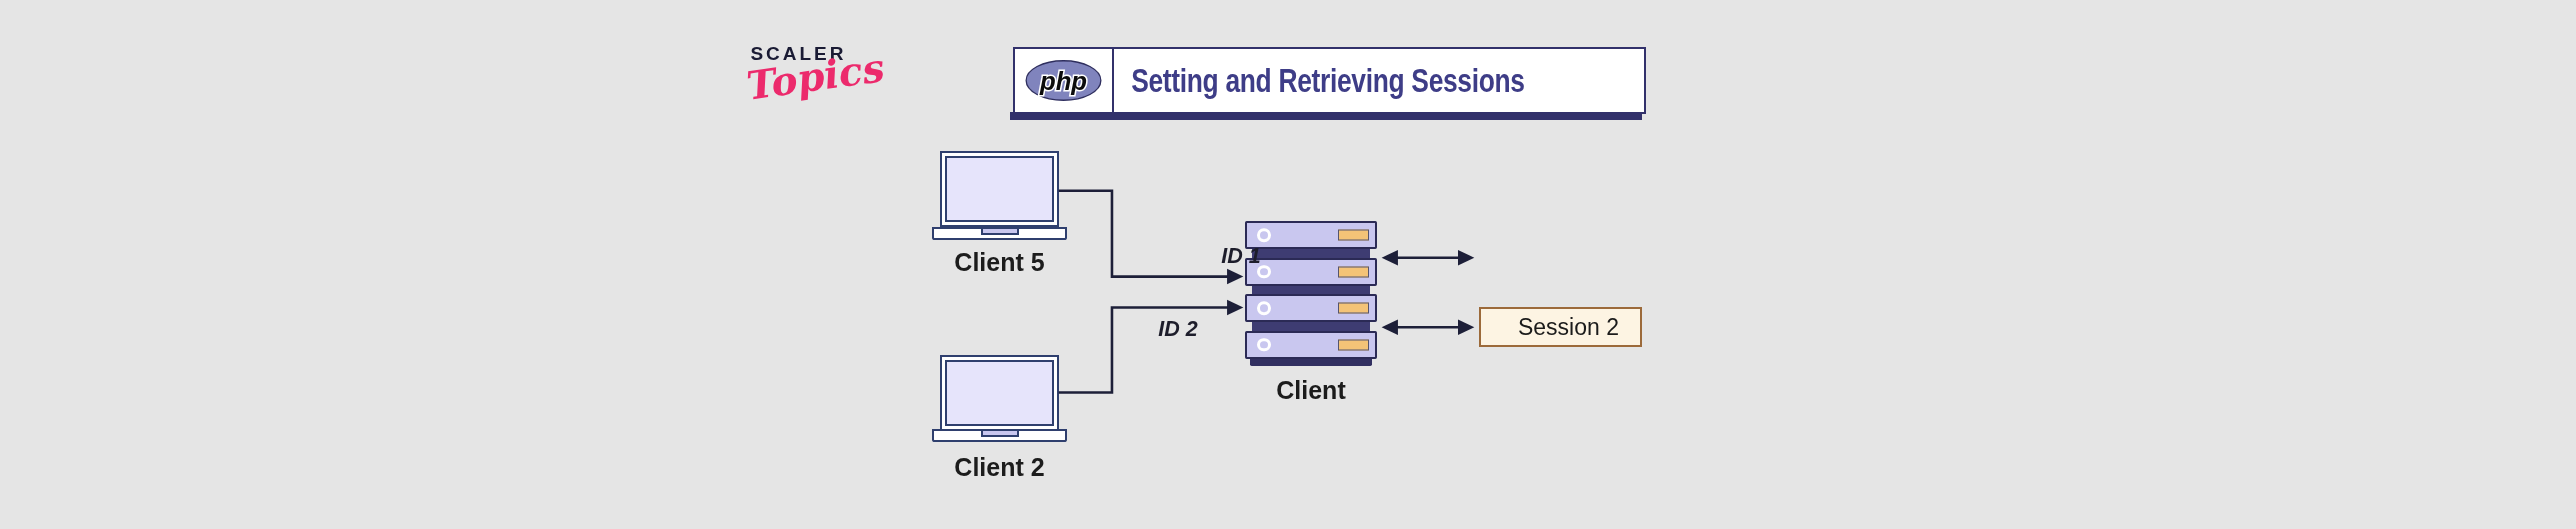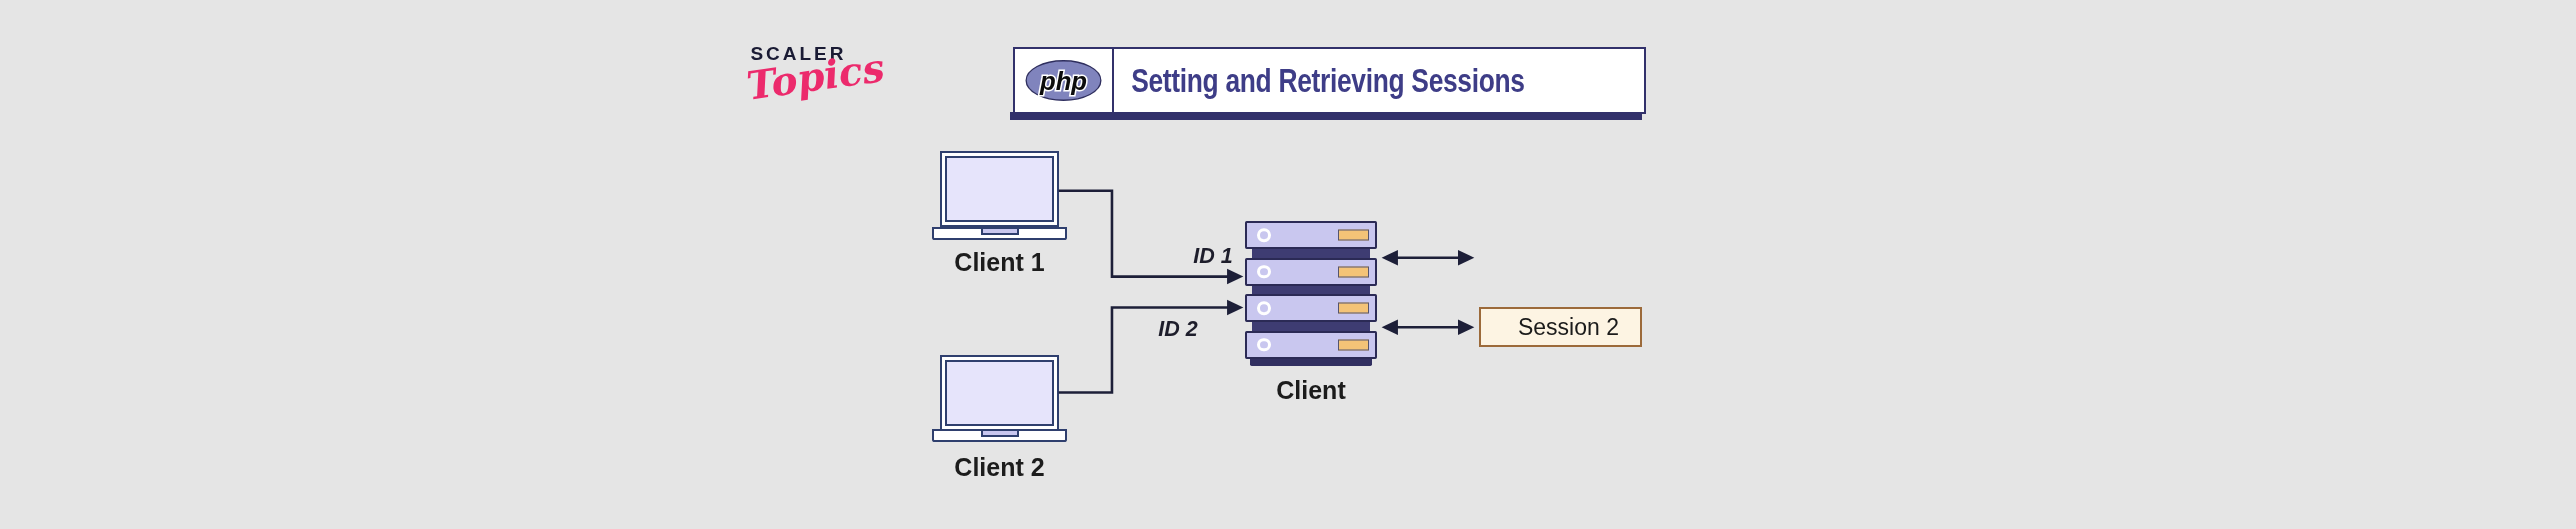--- a/index.html
+++ b/index.html
@@ -97,21 +97,21 @@
     font-size:23px; color:#1b1b1b;
   }
   .session-1 { top:237px; }
   .session-2 { top:307px;padding-left:16px; }
 
   
   .id-label {
     position:absolute; width:86px; text-align:center;
     font-style:italic; font-weight:600; font-size:21.5px; color:#1d1d2b;
   }
-  .id-1 { left:1170px; top:244px; }
+  .id-1 { left:1198px; top:244px; }
   .id-2 { left:1135px; top:317px; }
 
   
   .overlay { position:absolute; left:0; top:0; pointer-events:none; }
 </style>
 </head>
 <body>
 
 <div class="canvas">
 
@@ -129,21 +129,21 @@
     </div>
     <div class="banner-title">Setting and Retrieving Sessions</div>
   </div>
 
   <div class="lap-screen c1-screen">
     <div class="lap-display"></div>
   </div>
   <div class="lap-base c1-base">
     <div class="lap-notch"></div>
   </div>
-  <div class="node-label c1-label">Client 1</div>
+  <div class="node-label c1-label">Client 5</div>
 
   <div class="lap-screen c2-screen">
     <div class="lap-display"></div>
   </div>
   <div class="lap-base c2-base">
     <div class="lap-notch"></div>
   </div>
   <div class="node-label c2-label">Client 2</div>
 
   <div class="server">

